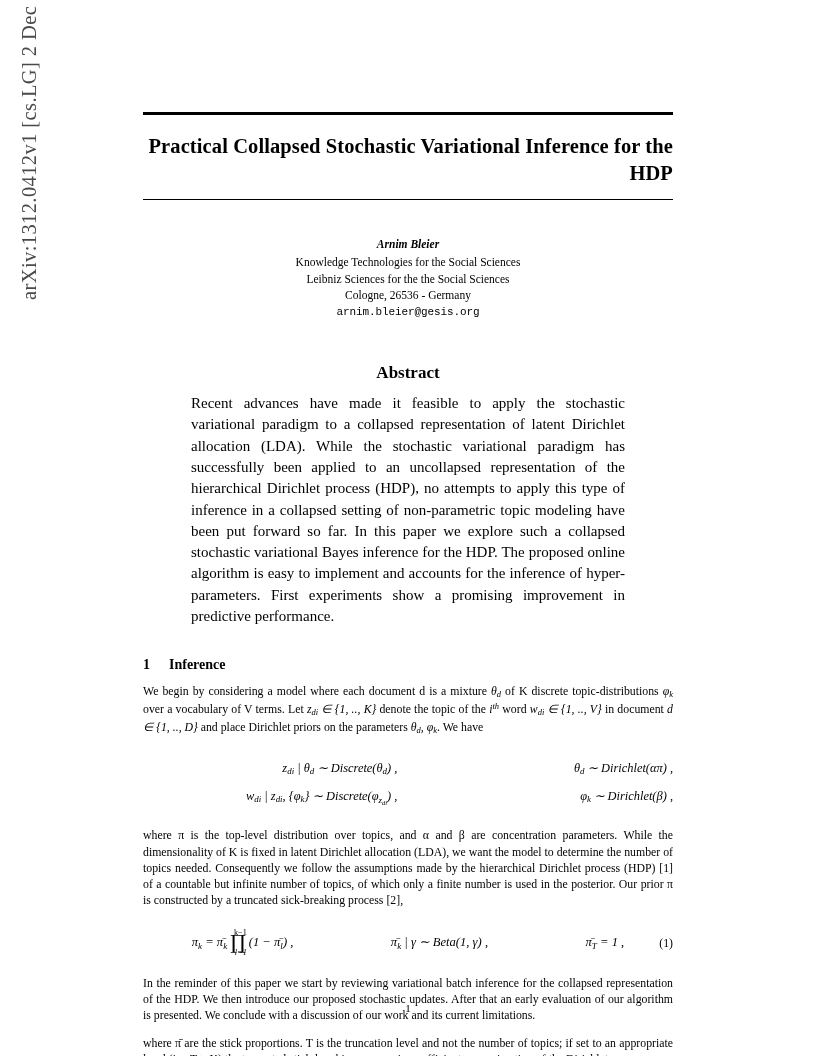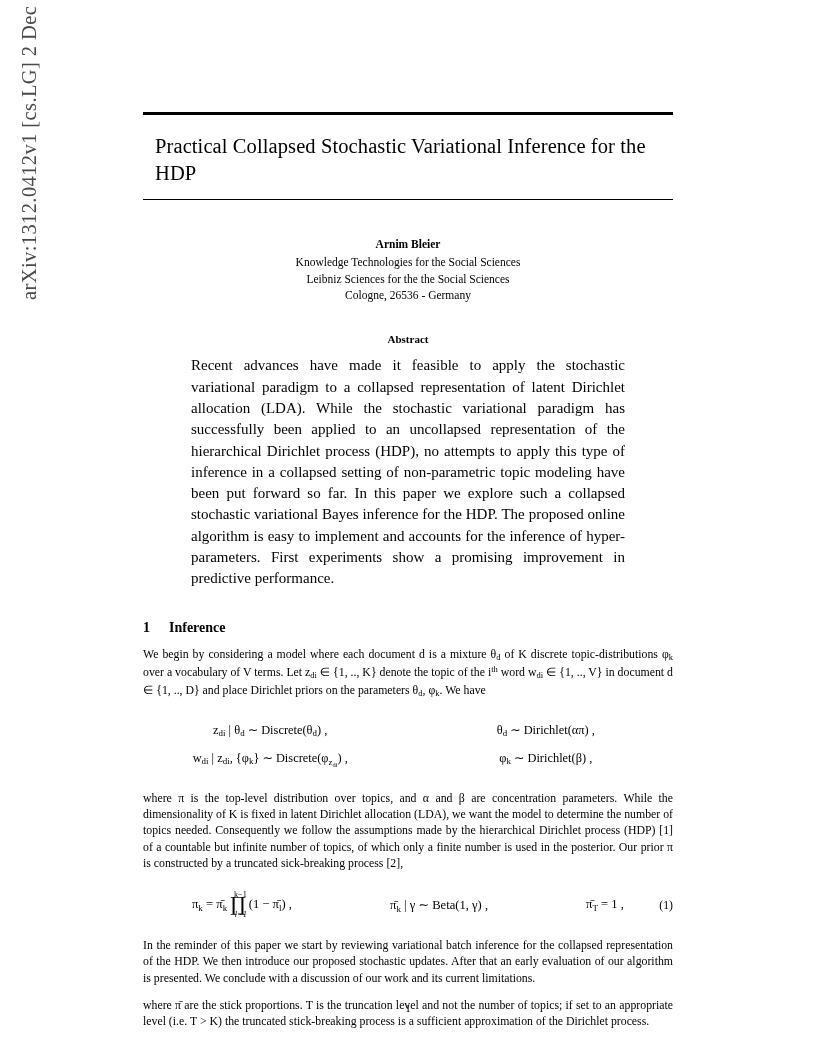--- a/index.html
+++ b/index.html
@@ -49,50 +49,51 @@
   }
   .rule-under-title {
     border-top: 1.2px solid #000;
     height: 0;
     margin: 12px 0 0 0;
   }
 
   h1.title {
     font-family: "Liberation Serif", serif;
     font-size: 20.5px;
-    font-weight: normal;
+    font-weight: bold;
     line-height: 1.32;
-    text-align: left;
-    margin: 12px;
+    text-align: right;
+    margin: 0;
     letter-spacing: 0.1px;
   }
 
   .authorblock {
     margin-top: 36px;
     text-align: center;
     font-size: 11.5px;
     line-height: 1.42;
   }
   .authorblock .name {
     font-weight: bold;
     font-size: 11.5px;
     margin-bottom: 2px;
+    font-style: italic;
   }
   .authorblock .email {
     font-family: "Liberation Mono", monospace;
     font-size: 11px;
     margin-top: 2px;
     letter-spacing: -0.1px;
   }
 
   h2.abstract-head {
     text-align: center;
-    font-size: 11px;
-    font-weight: bold;
-    margin: 30px 0 10px 0;
+    font-size: 17px;
+    font-weight: bold;
+    margin: 42px 0 10px 0;
   }
 
   .abstract-body {
     margin: 0 48px;
     font-size: 15px;
     line-height: 1.42;
     text-align: justify;
     text-justify: inter-word;
   }
 
@@ -119,21 +120,21 @@
     align-items: baseline;
     font-family: "Liberation Serif", serif;
     margin: 0;
   }
   .mathblock {
     margin: 16px 0 16px 0;
     font-size: 12.4px;
   }
   .eqcol {
     width: 48%;
-    text-align: center;
+    text-align: right;
   }
   .eqline {
     margin: 6px 0;
   }
 
   .eq-centered {
     position: relative;
     margin: 20px 0 18px 0;
     font-size: 12.6px;
   }
@@ -143,21 +144,21 @@
     align-items: center;
   }
   .eqnum {
     position: absolute;
     right: 0;
     top: 50%;
     transform: translateY(-50%);
     font-size: 11.8px;
   }
 
-  .mathit { }
+  .mathit { font-style: italic; }
   .sub {
     font-size: 0.72em;
     vertical-align: -0.28em;
   }
   .sup {
     font-size: 0.72em;
     vertical-align: 0.45em;
   }
   .prod {
     display: inline-block;
@@ -204,20 +205,21 @@
 
     <h1 class="title">Practical Collapsed Stochastic Variational Inference for the HDP</h1>
 
     <div class="rule-under-title"></div>
 
     <div class="authorblock">
       <div class="name">Arnim Bleier</div>
       <div>Knowledge Technologies for the Social Sciences</div>
       <div>Leibniz Sciences for the the Social Sciences</div>
       <div>Cologne, 26536 - Germany</div>
+      <div class="email">arnim.bleier@gesis.org</div>
     </div>
 
     <h2 class="abstract-head">Abstract</h2>
     <div class="abstract-body">Recent advances have made it feasible to apply the stochastic variational paradigm to a collapsed representation of latent Dirichlet allocation (LDA). While the stochastic variational paradigm has successfully been applied to an uncollapsed representation of the hierarchical Dirichlet process (HDP), no attempts to apply this type of inference in a collapsed setting of non-parametric topic modeling have been put forward so far. In this paper we explore such a collapsed stochastic variational Bayes inference for the HDP. The proposed online algorithm is easy to implement and accounts for the inference of hyper-parameters. First experiments show a promising improvement in predictive performance.</div>
 
     <h2 class="section">
       <span class="secnum">1</span><span>Inference</span>
     </h2>
 
     <p class="body">

